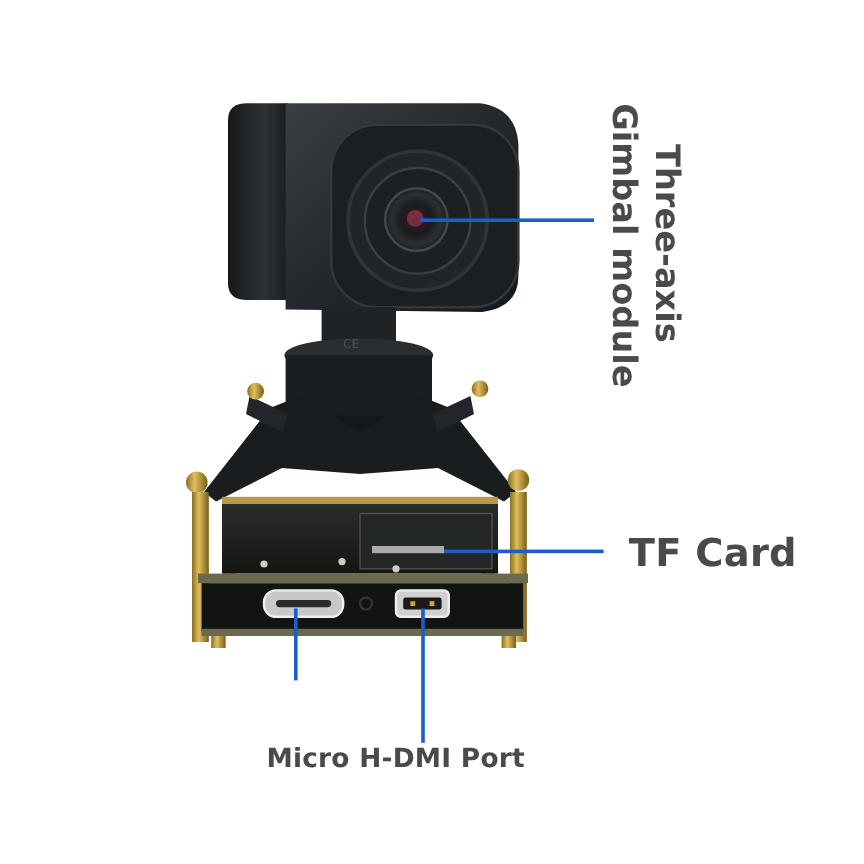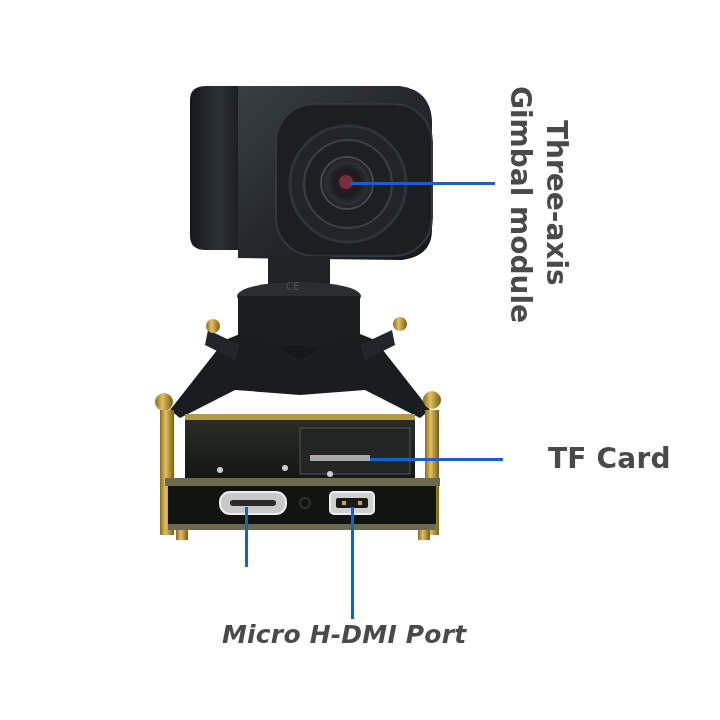--- a/index.html
+++ b/index.html
@@ -110,15 +110,15 @@
   </svg>
 
   <div class="line" style="left:350px; top:182px; width:145px; height:3px;"></div>
   <div class="line" style="left:370px; top:458px; width:133px; height:3px;"></div>
   <div class="line" style="left:245px; top:507px; width:3px; height:60px;"></div>
   <div class="line" style="left:351px; top:507px; width:3px; height:112px;"></div>
 
   <div class="vlabel" style="left:572px; top:120px;">Three-axis</div>
   <div class="vlabel" style="left:536px; top:86px;">Gimbal module</div>
 
-  <div class="label" style="left:548px; top:442px; font-size:28px;">TF Card</div>
-  <div class="label" style="left:222px; top:620px; font-size:25px;font-style:italic;">Micro H-DMI Port</div>
+  <div class="label" style="left:524px; top:442px; font-size:32px;">TF Card</div>
+  <div class="label" style="left:222px; top:620px; font-size:22px;">Micro H-DMI Port</div>
 </div>
 
 </body></html>

